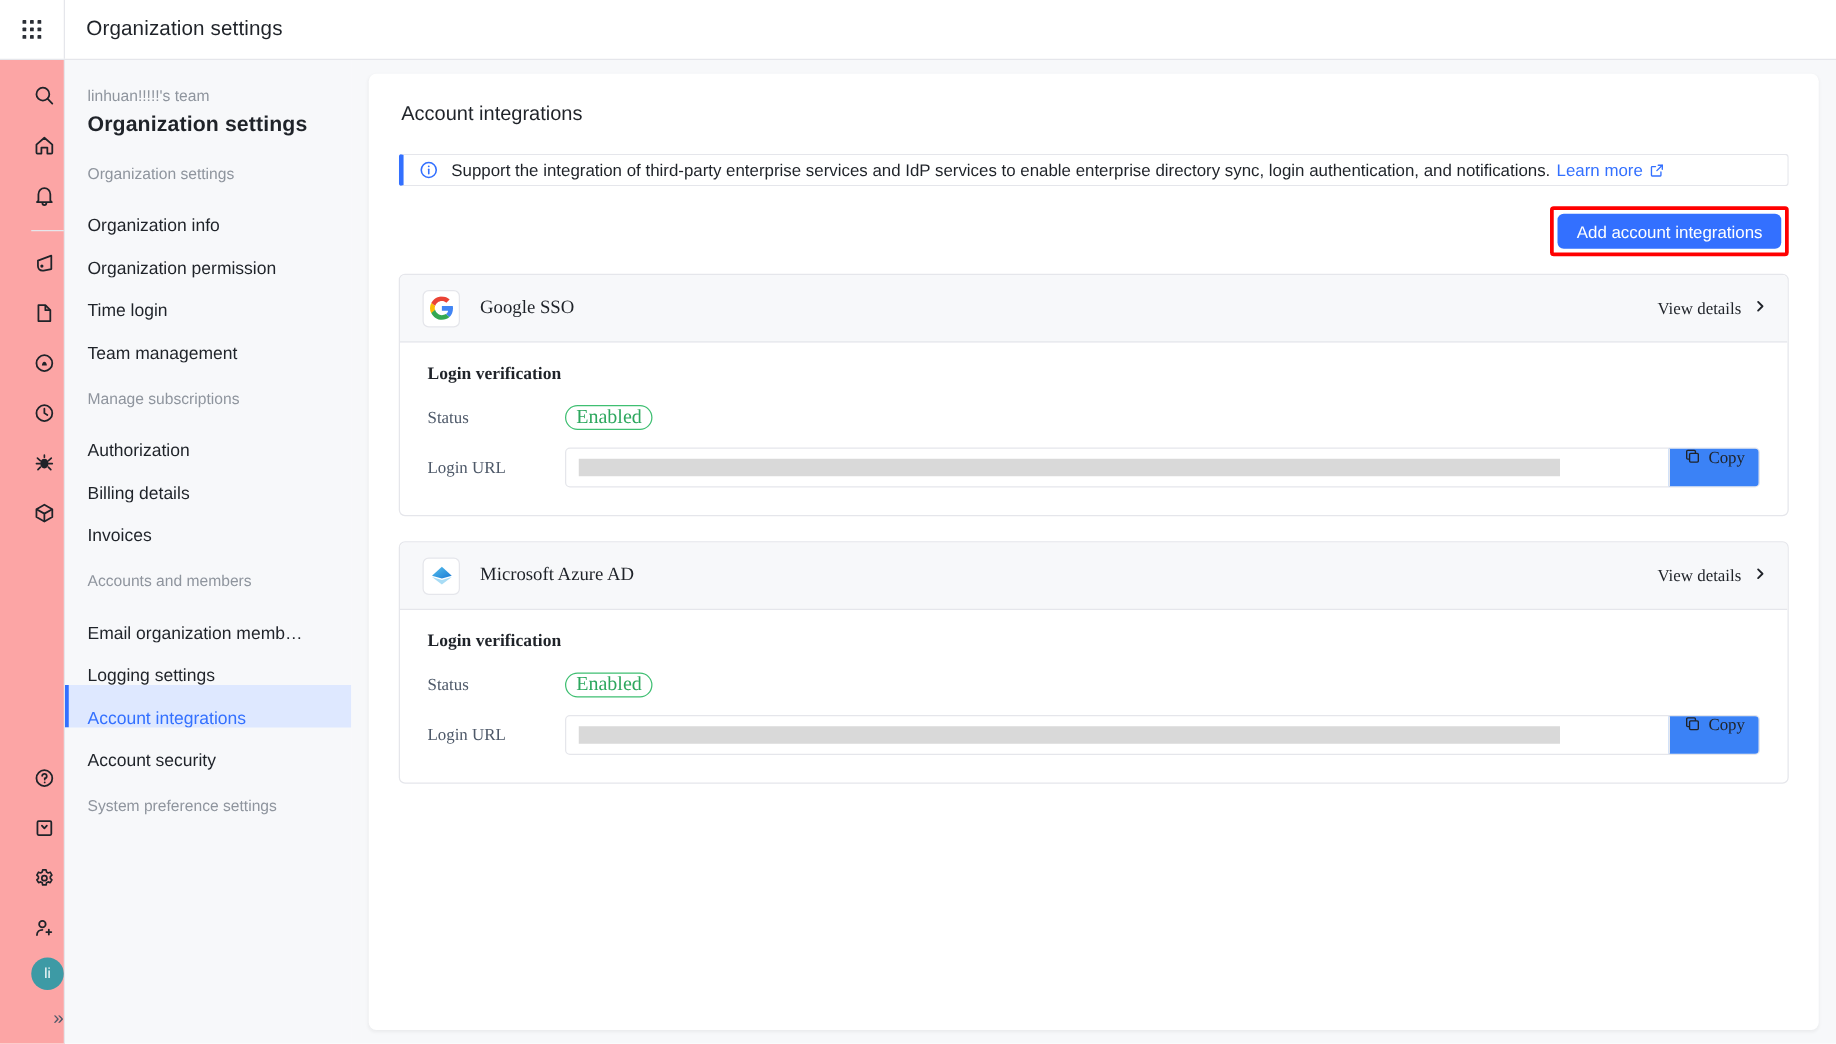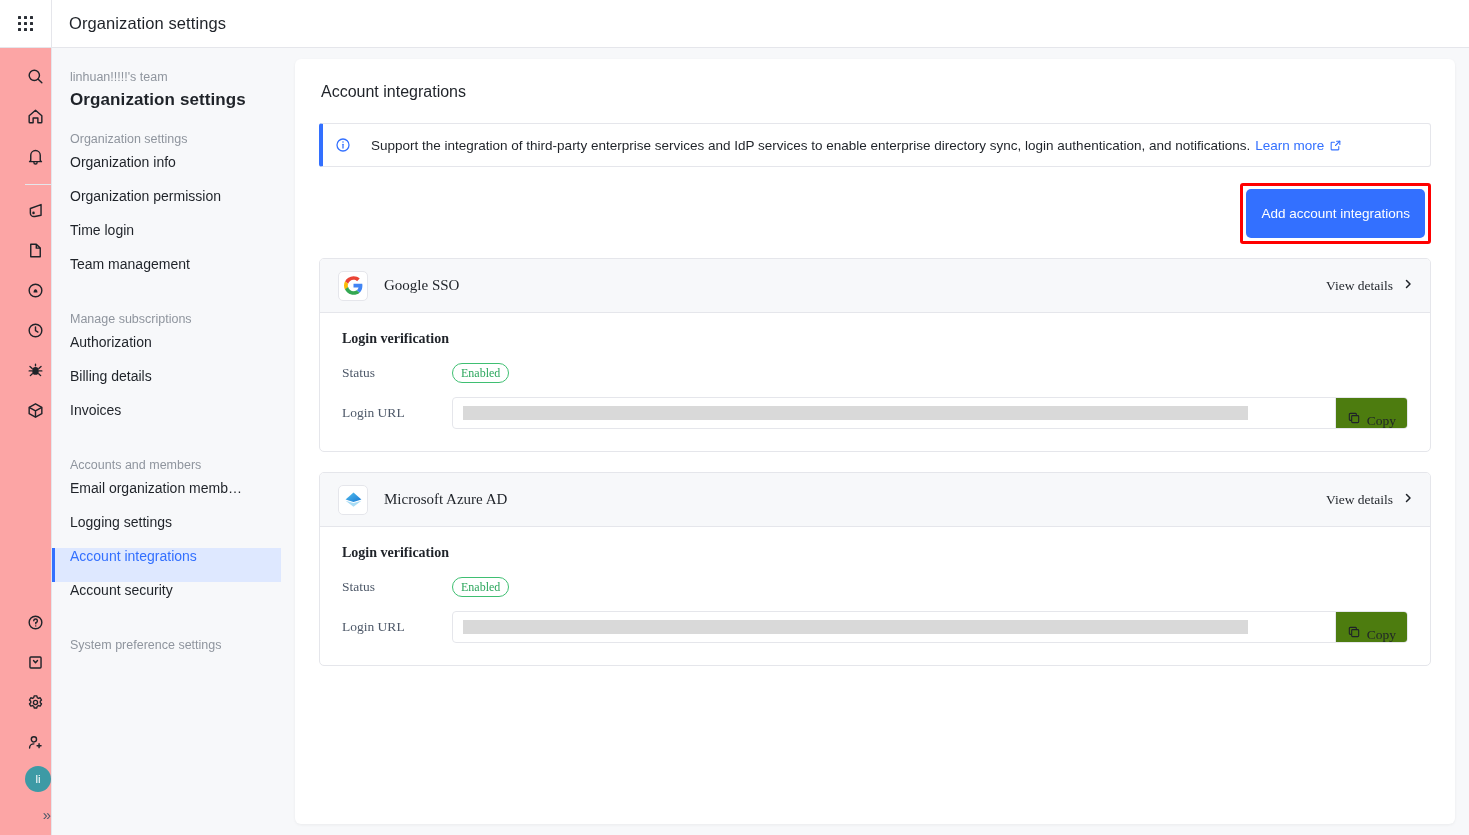--- a/index.html
+++ b/index.html
@@ -62,21 +62,21 @@
     width: 229px; flex: 0 0 229px;
     background: #f7f8fa;
     padding-top: 22px;
     overflow: hidden;
     position: relative;
   }
   .nav-team { font-size: 12.5px; color: #8f959e; padding: 0 18px; margin-bottom: 6px; }
   .nav-title { font-size: 17px; color: #1f2329; font-weight: bold; padding: 0 18px; margin-bottom: 22px; letter-spacing: .1px; }
   .nav-group-label { font-size: 12.5px; color: #8f959e; padding: 0 18px; margin-bottom: 8px; }
   .nav-item {
-    height: 34px; display: flex; align-items: flex-start;
+    height: 34px; display: flex; align-items: flex-end;
     padding: 0 18px; font-size: 14px; color: #1f2329;
     cursor: pointer; position: relative;
     white-space: nowrap; overflow: hidden;
   }
   .nav-item.active { background: #dee8ff; color: #3370ff; }
   .nav-item.active::before {
     content: ""; position: absolute; left: 0; top: 0; bottom: 0;
     width: 3px; background: #3370ff;
   }
   .nav-gap { height: 22px; }
@@ -91,38 +91,38 @@
     background: #fff; border-radius: 6px;
     height: 100%; width: 100%;
     padding: 20px 24px;
     box-shadow: 0 1px 3px rgba(31,35,41,.06);
     overflow: hidden;
   }
   .panel-title { font-size: 16px; color: #1f2329; margin: 4px 0 22px 2px; }
 
   
   .banner {
-    display: flex; align-items: center; gap: 20px;
+    display: flex; align-items: center; gap: 10px;
     background: #fff; border: 1px solid #e5e6eb;
     border-left: 4px solid #3370ff;
     border-radius: 3px;
-    height: 44px; padding: 0 12px;
+    height: 26px; padding: 0 12px;
     font-size: 13.5px; color: #1f2329; text-align: right;
   }
   .banner-icon { color: #3370ff; display: flex; align-items: center; }
   .banner-text { display: flex; align-items: center; gap: 5px; }
   .banner-link { color: #3370ff; cursor: pointer; }
   .ext-icon { color: #3370ff; display: inline-flex; align-items: center; }
 
   
   .btnrow { display: flex; justify-content: flex-end; margin: 16px 0 14px; }
   .btn-highlight { border: 3px solid #ff0000; border-radius: 3px; padding: 3px; }
   .btn-primary {
     background: #3370ff; color: #fff; border: none;
-    height: 49px; padding: 0 15px; border-radius: 5px;
+    height: 28px; padding: 0 15px; border-radius: 5px;
     font-size: 13.5px; cursor: pointer;
     font-family: "Liberation Sans", sans-serif;
   }
 
   
   .card {
     border: 1px solid #e5e6eb; border-radius: 5px;
     margin-bottom: 20px; overflow: hidden; background: #fff; font-family: Liberation Serif, serif;
   }
   .card-head {
@@ -143,36 +143,36 @@
     display: flex; align-items: center; gap: 9px;
   }
   .card-body { padding: 18px 22px 22px; }
   .section-title { font-size: 14px; font-weight: bold; color: #1f2329; margin-bottom: 16px; }
   .field-row { display: flex; align-items: center; margin-bottom: 14px; }
   .field-row:last-child { margin-bottom: 0; }
   .field-label { width: 110px; flex: 0 0 110px; font-size: 13.5px; color: #4e5969; }
   .badge {
     display: inline-flex; align-items: center; height: 20px;
     padding: 0 8px; border: 1px solid #3fbf72; border-radius: 11px;
-    color: #2da75e; font-size: 12px;
+    color: #2da75e; font-size: 16px;
   }
   .url-box {
     flex: 1 1 auto; display: flex; align-items: center;
     border: 1px solid #e5e6eb; border-radius: 4px;
     height: 32px; overflow: hidden; background: #fff;
   }
   .url-mask {
     flex: 1 1 auto; height: 32px;
     display: flex; align-items: center; padding: 0 10px;
   }
   .url-mask i { display: block; height: 14px; width: 785px; background: #d9d9d9; }
   .copy-btn {
-    flex: 0 0 auto; height: 32px; display: flex; align-items: flex-end; gap: 6px;
+    flex: 0 0 auto; height: 32px; display: flex; align-items: flex-start; gap: 6px;
     padding: 0 11px; border-left: 1px solid #e5e6eb;
-    font-size: 13.5px; color: #1f2329; cursor: pointer; background: #4d7c0f;
+    font-size: 13.5px; color: #1f2329; cursor: pointer; background: #3b82f6;
   }
 </style>
 </head>
 <body>
 
 <div class="topbar">
   <div class="topbar-grid">
     <span class="grid-dots">
       <i></i>
         <i></i>

